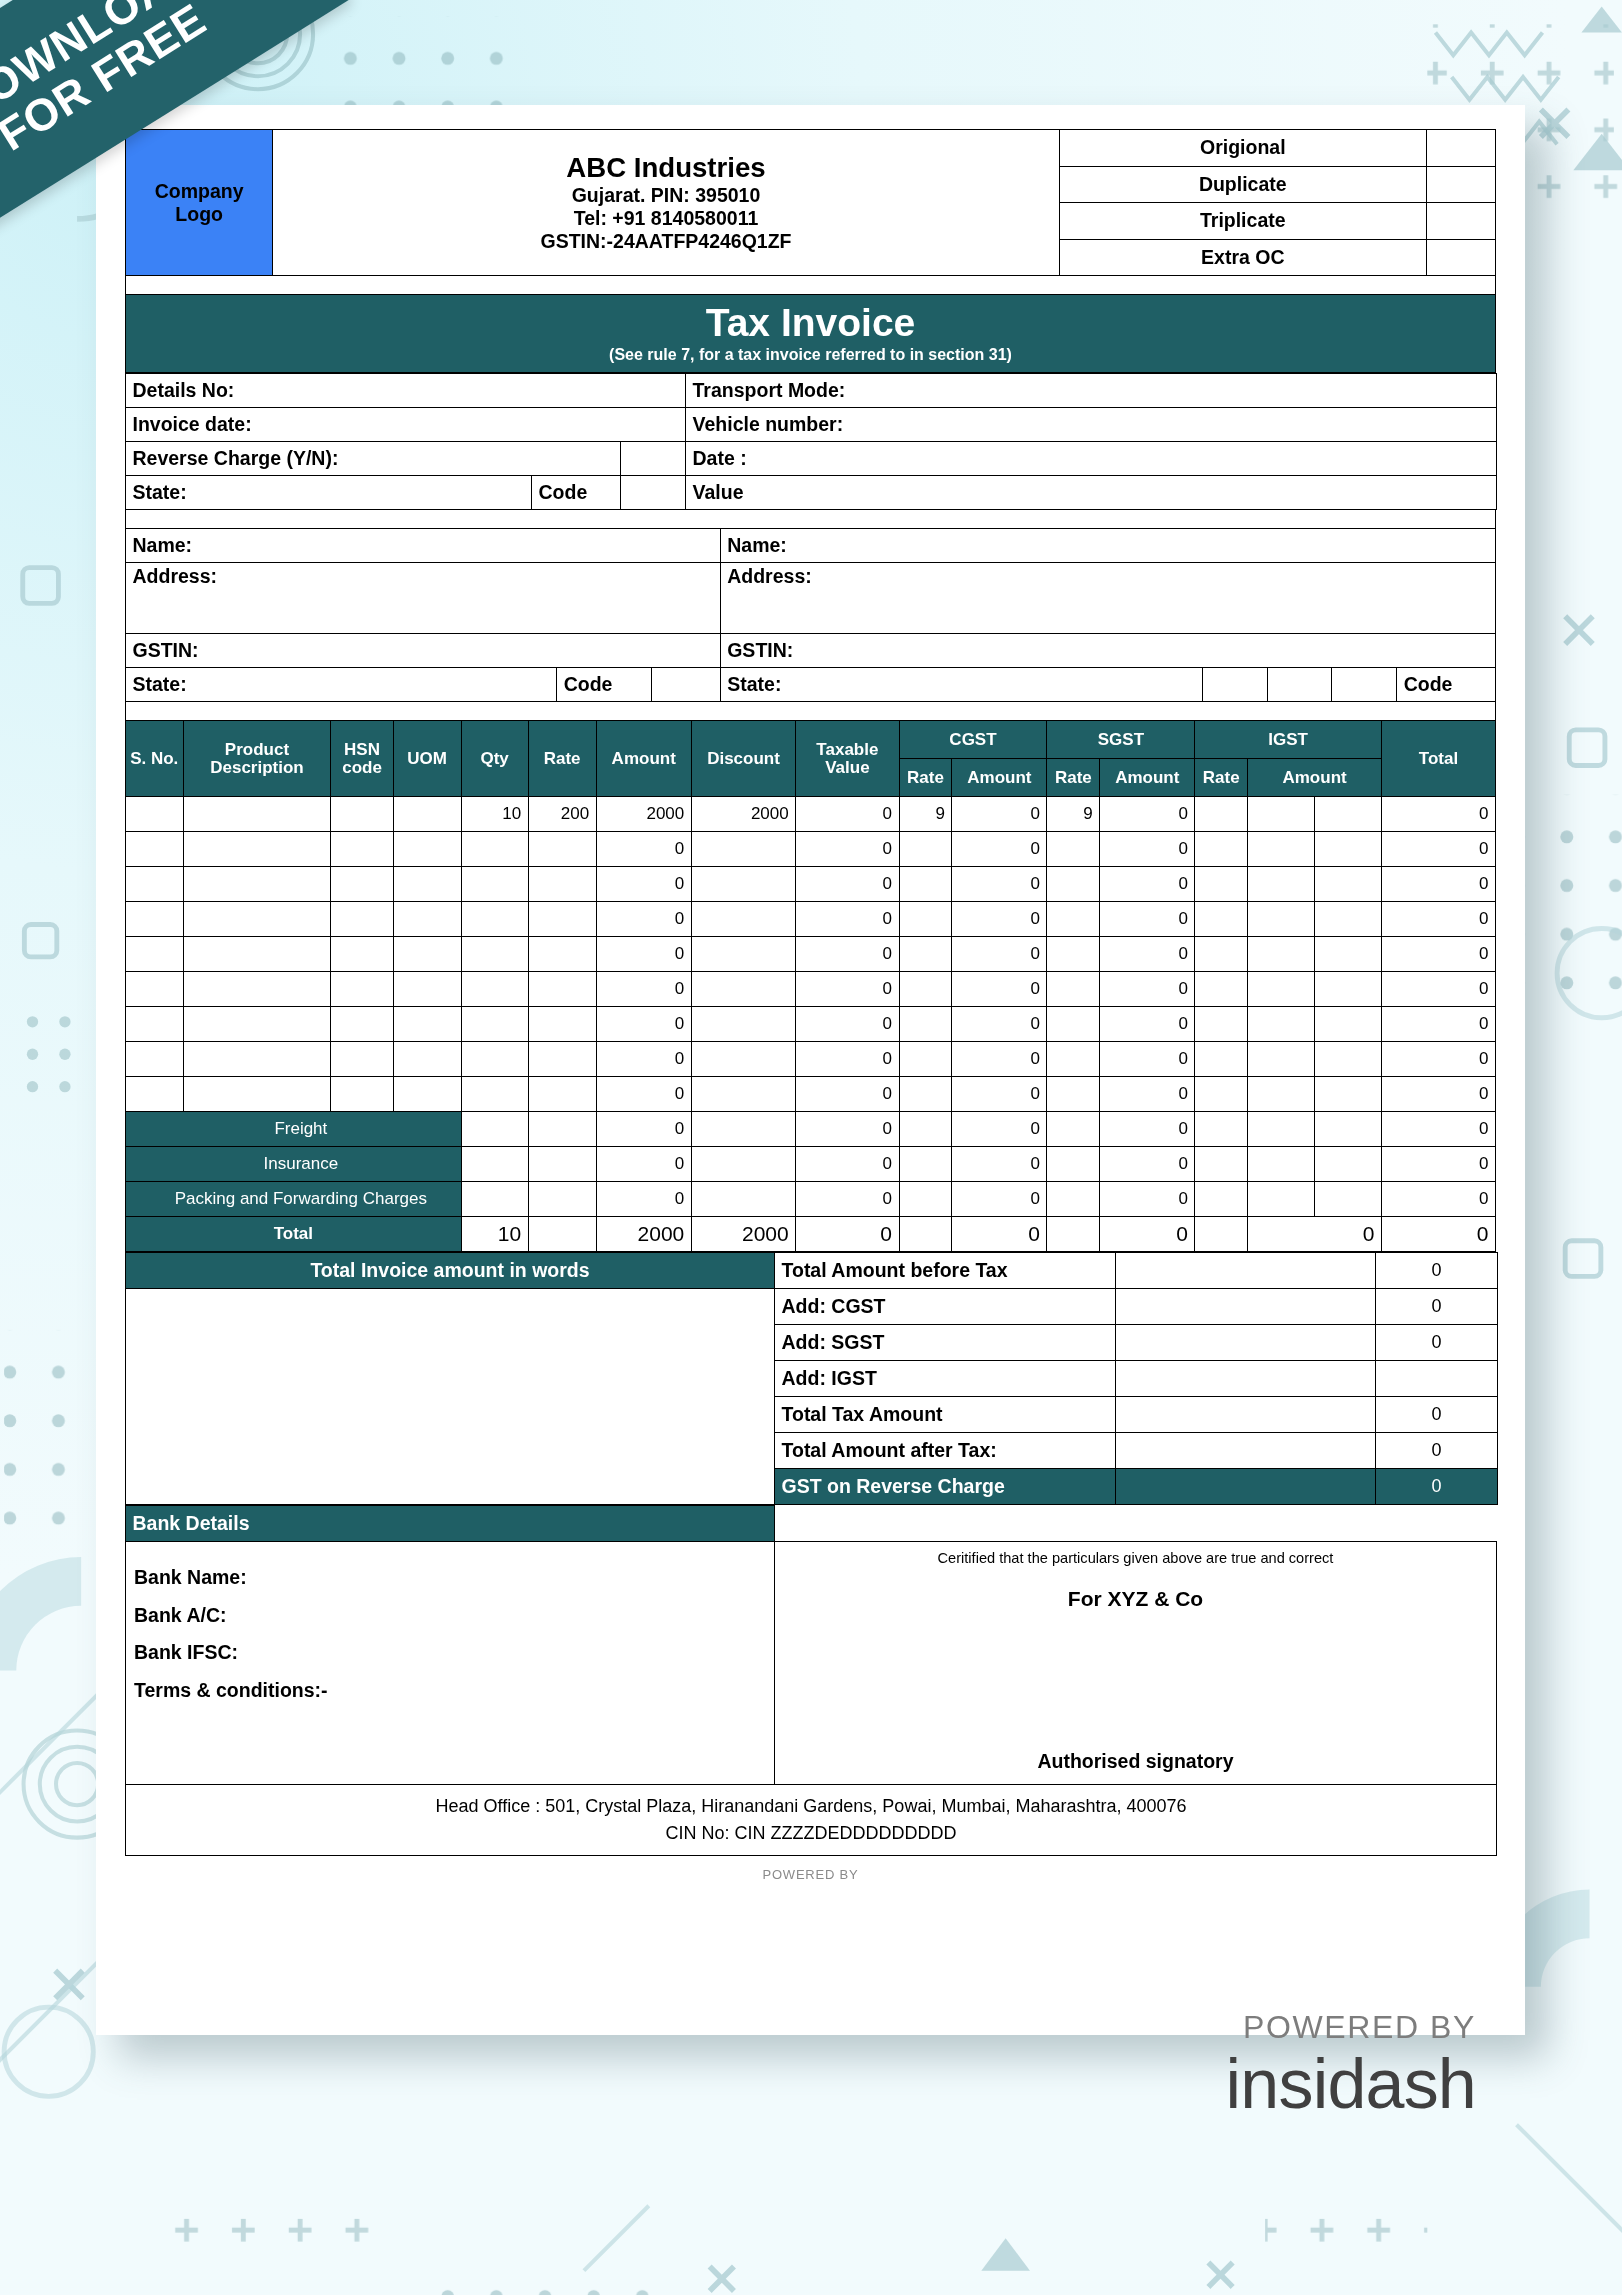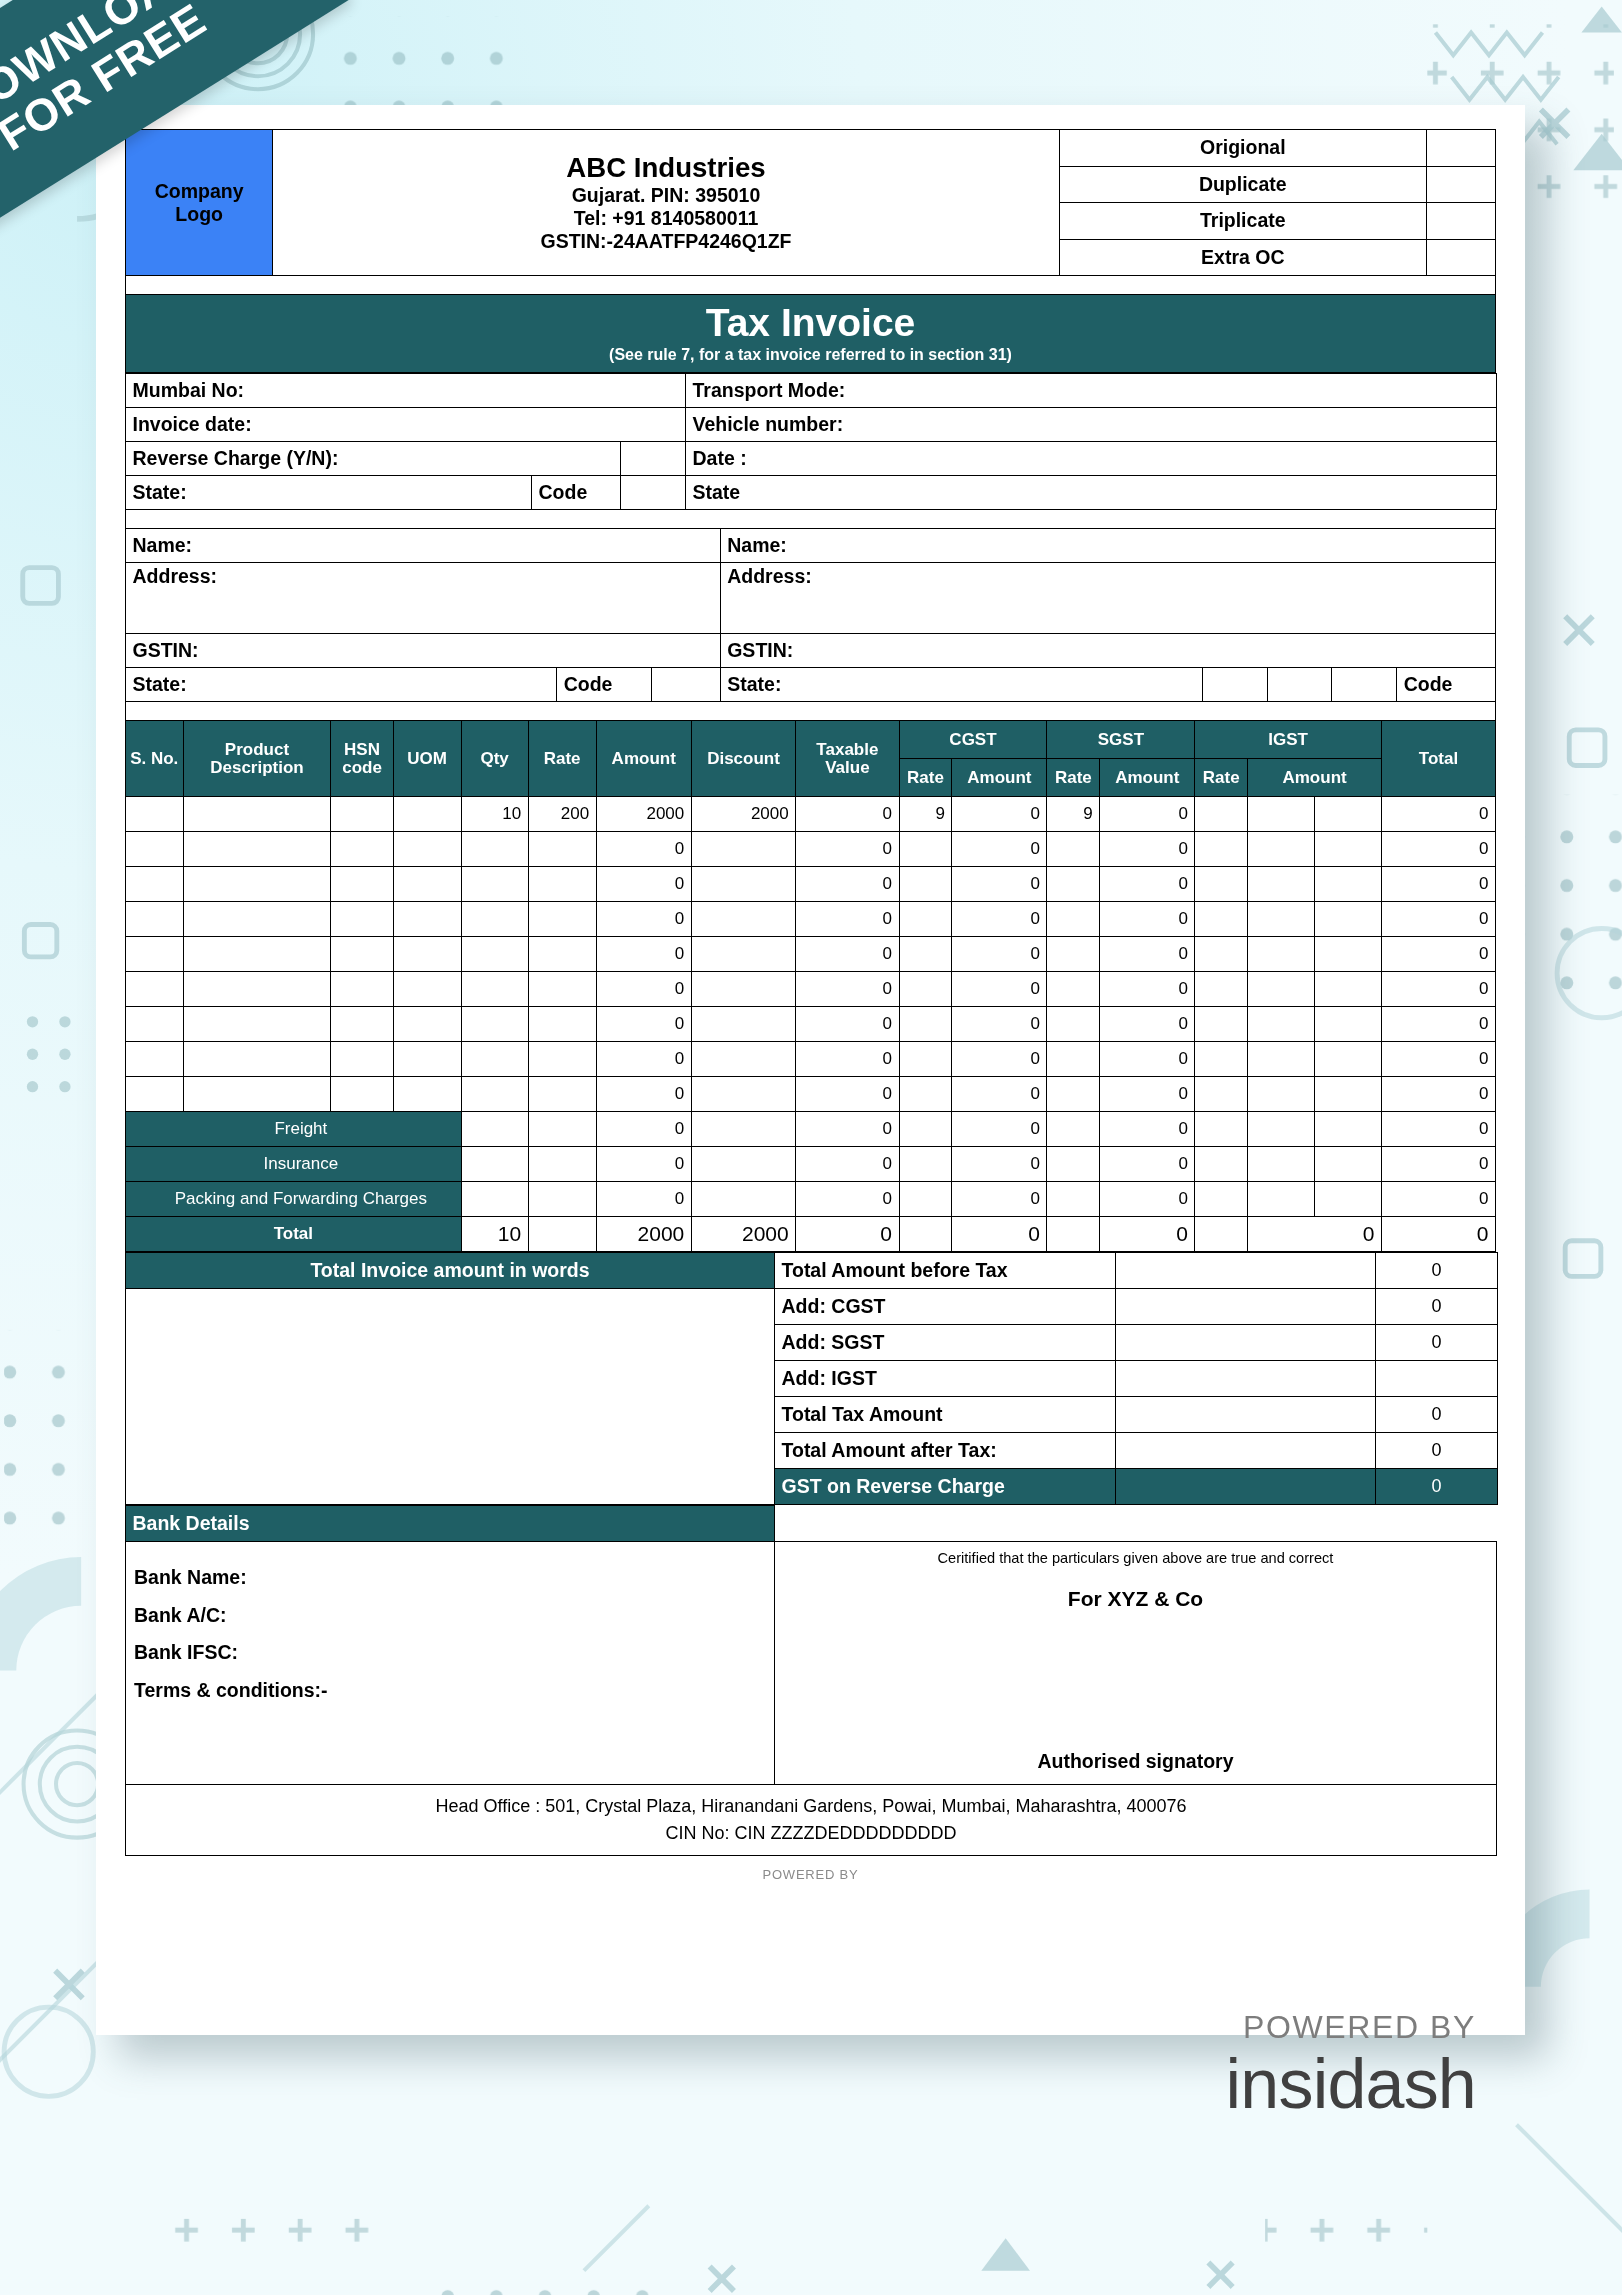--- a/index.html
+++ b/index.html
@@ -266,37 +266,37 @@
 
     <table>
       <colgroup>
         <col style="width:406px">
           <col style="width:89px">
           <col style="width:65px">
           <col style="width:811px">
       </colgroup>
       <tbody>
           <tr>
-        <td class="fld pad" colspan="3">Mumbai No:</td>
+        <td class="fld pad" colspan="3">Details No:</td>
         <td class="fld pad">Transport Mode:</td>
       </tr>
       <tr>
         <td class="fld pad" colspan="3">Invoice date:</td>
         <td class="fld pad">Vehicle number:</td>
       </tr>
       <tr>
         <td class="fld pad" colspan="2">Reverse Charge (Y/N):</td>
         <td class="fld"></td>
         <td class="fld pad">Date :</td>
       </tr>
       <tr>
         <td class="fld pad">State:</td>
         <td class="fld pad b">Code</td>
         <td class="fld"></td>
-        <td class="fld pad">State</td>
+        <td class="fld pad">Value</td>
       </tr>
     </tbody>
       </table>
 
     <table>
         <tbody>
           <tr class="gapRow">
             <td></td>
           </tr>
         </tbody>

